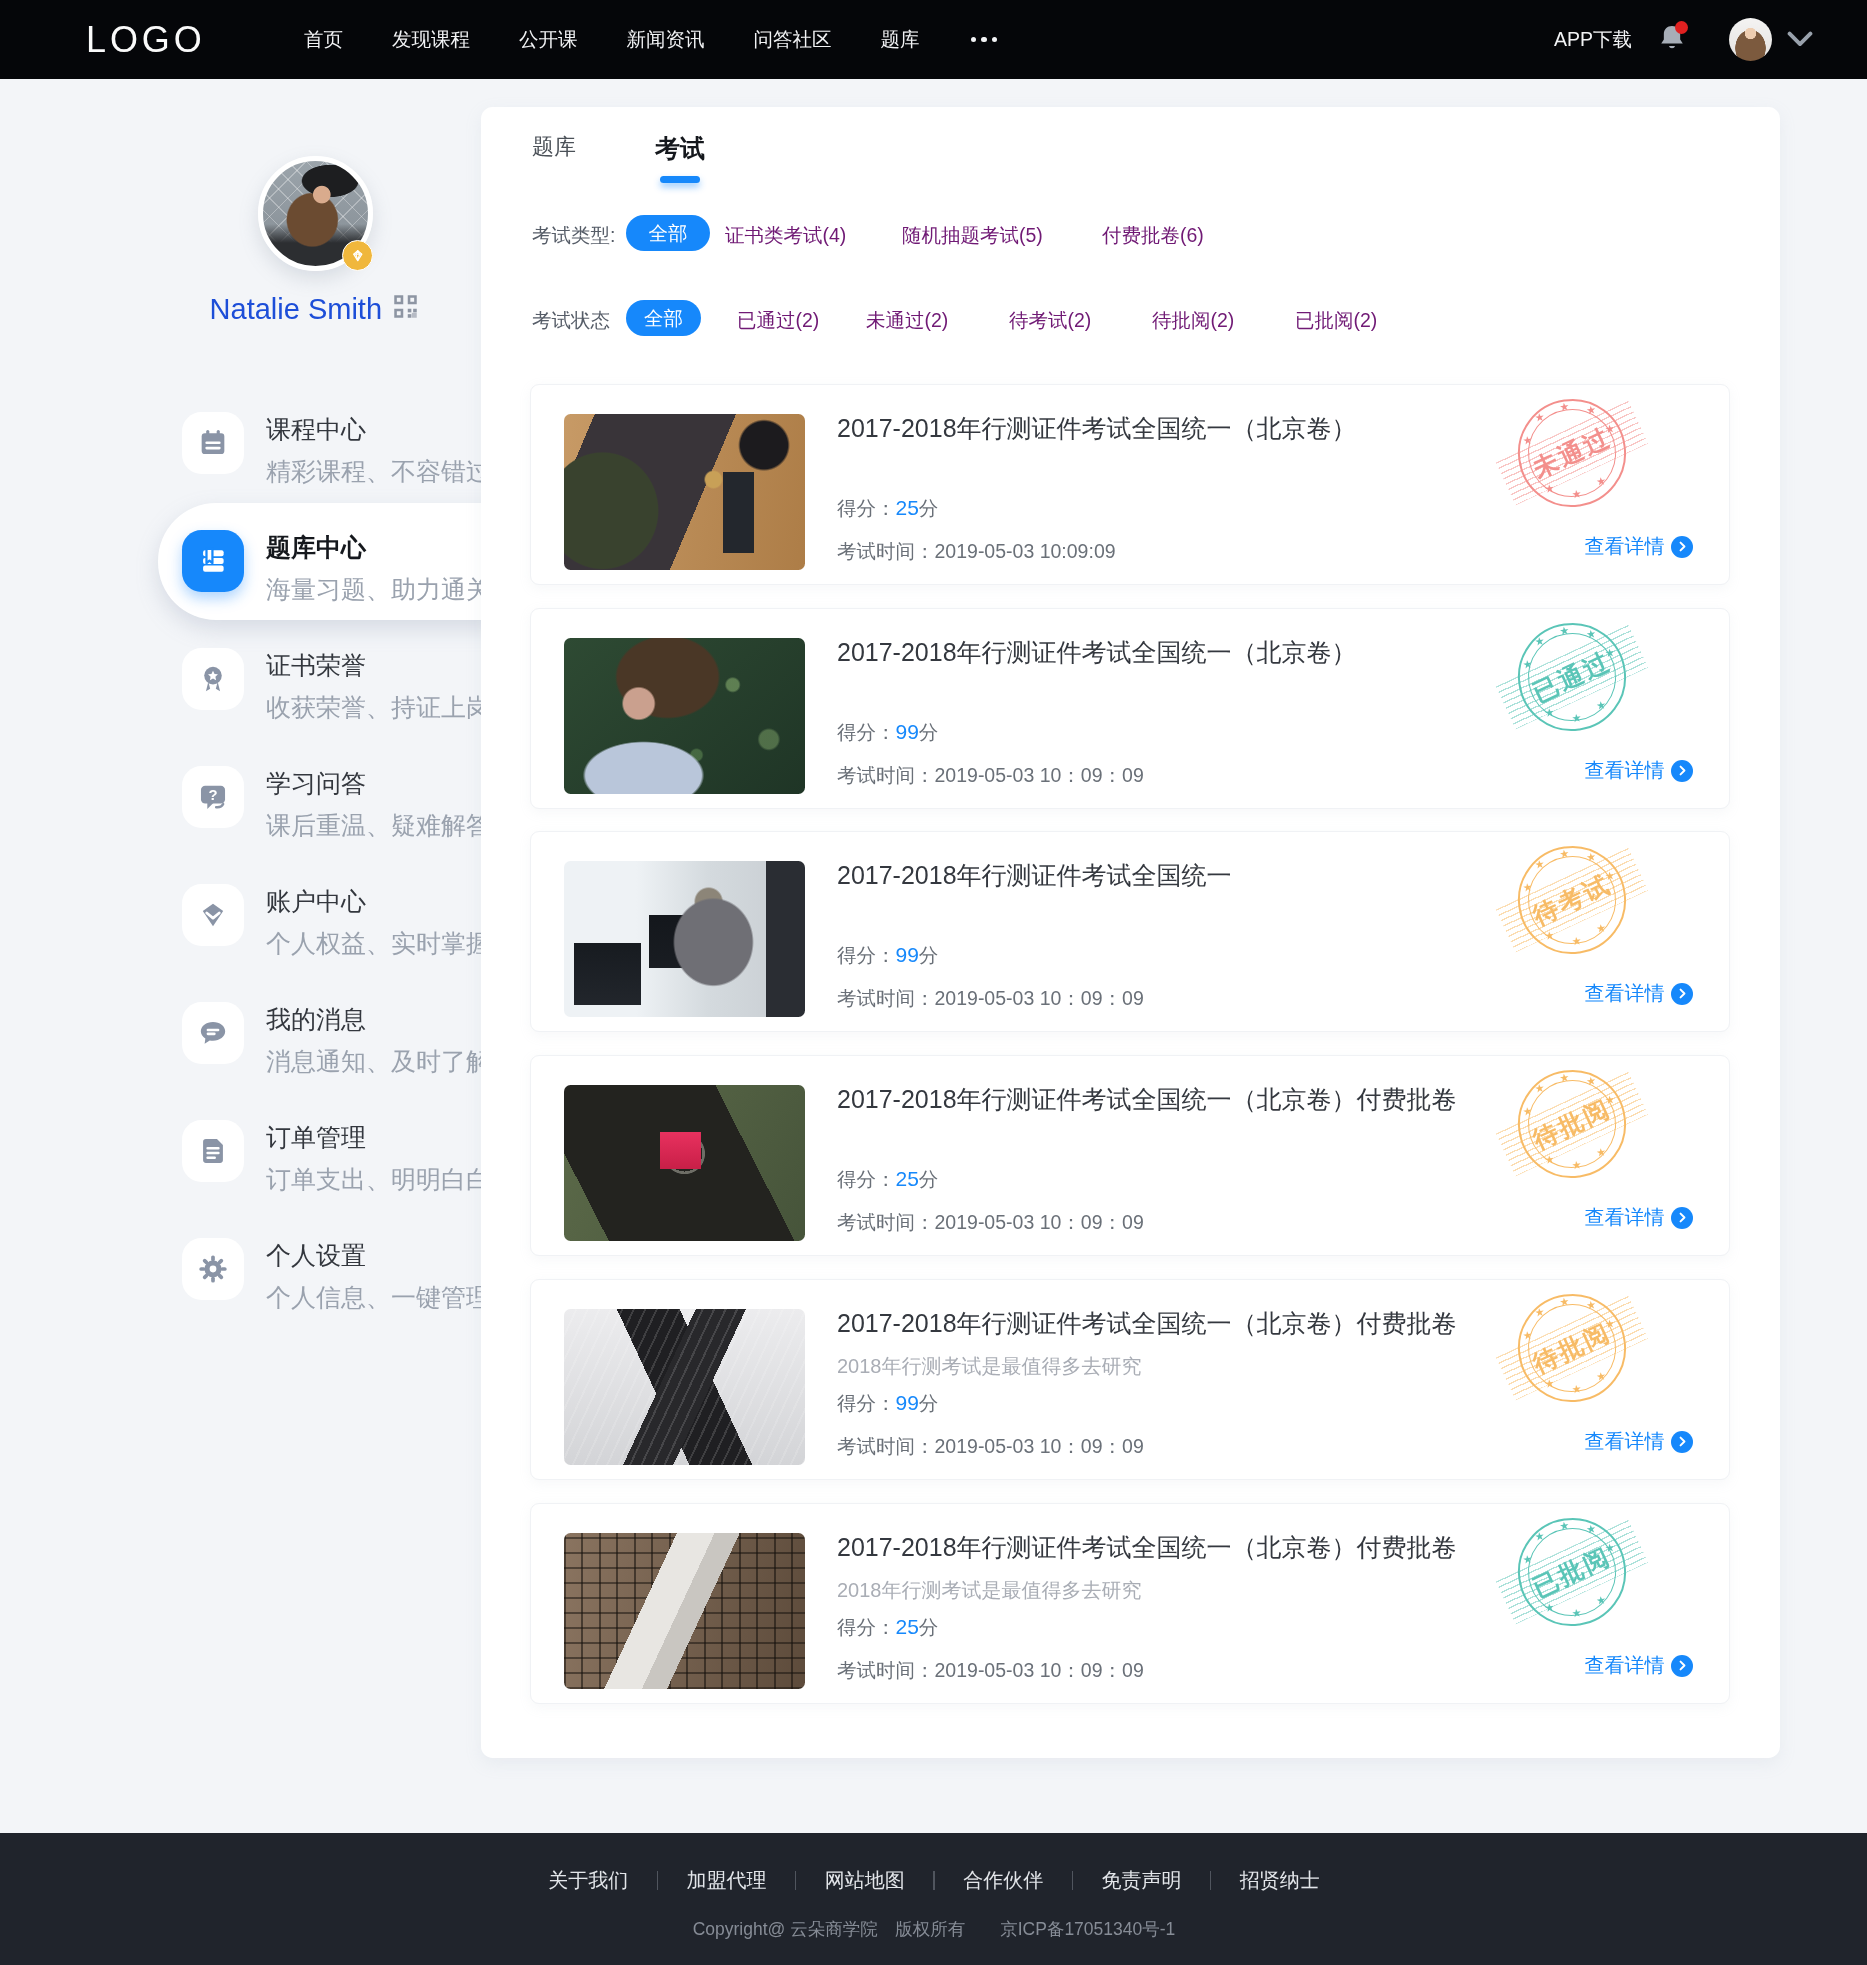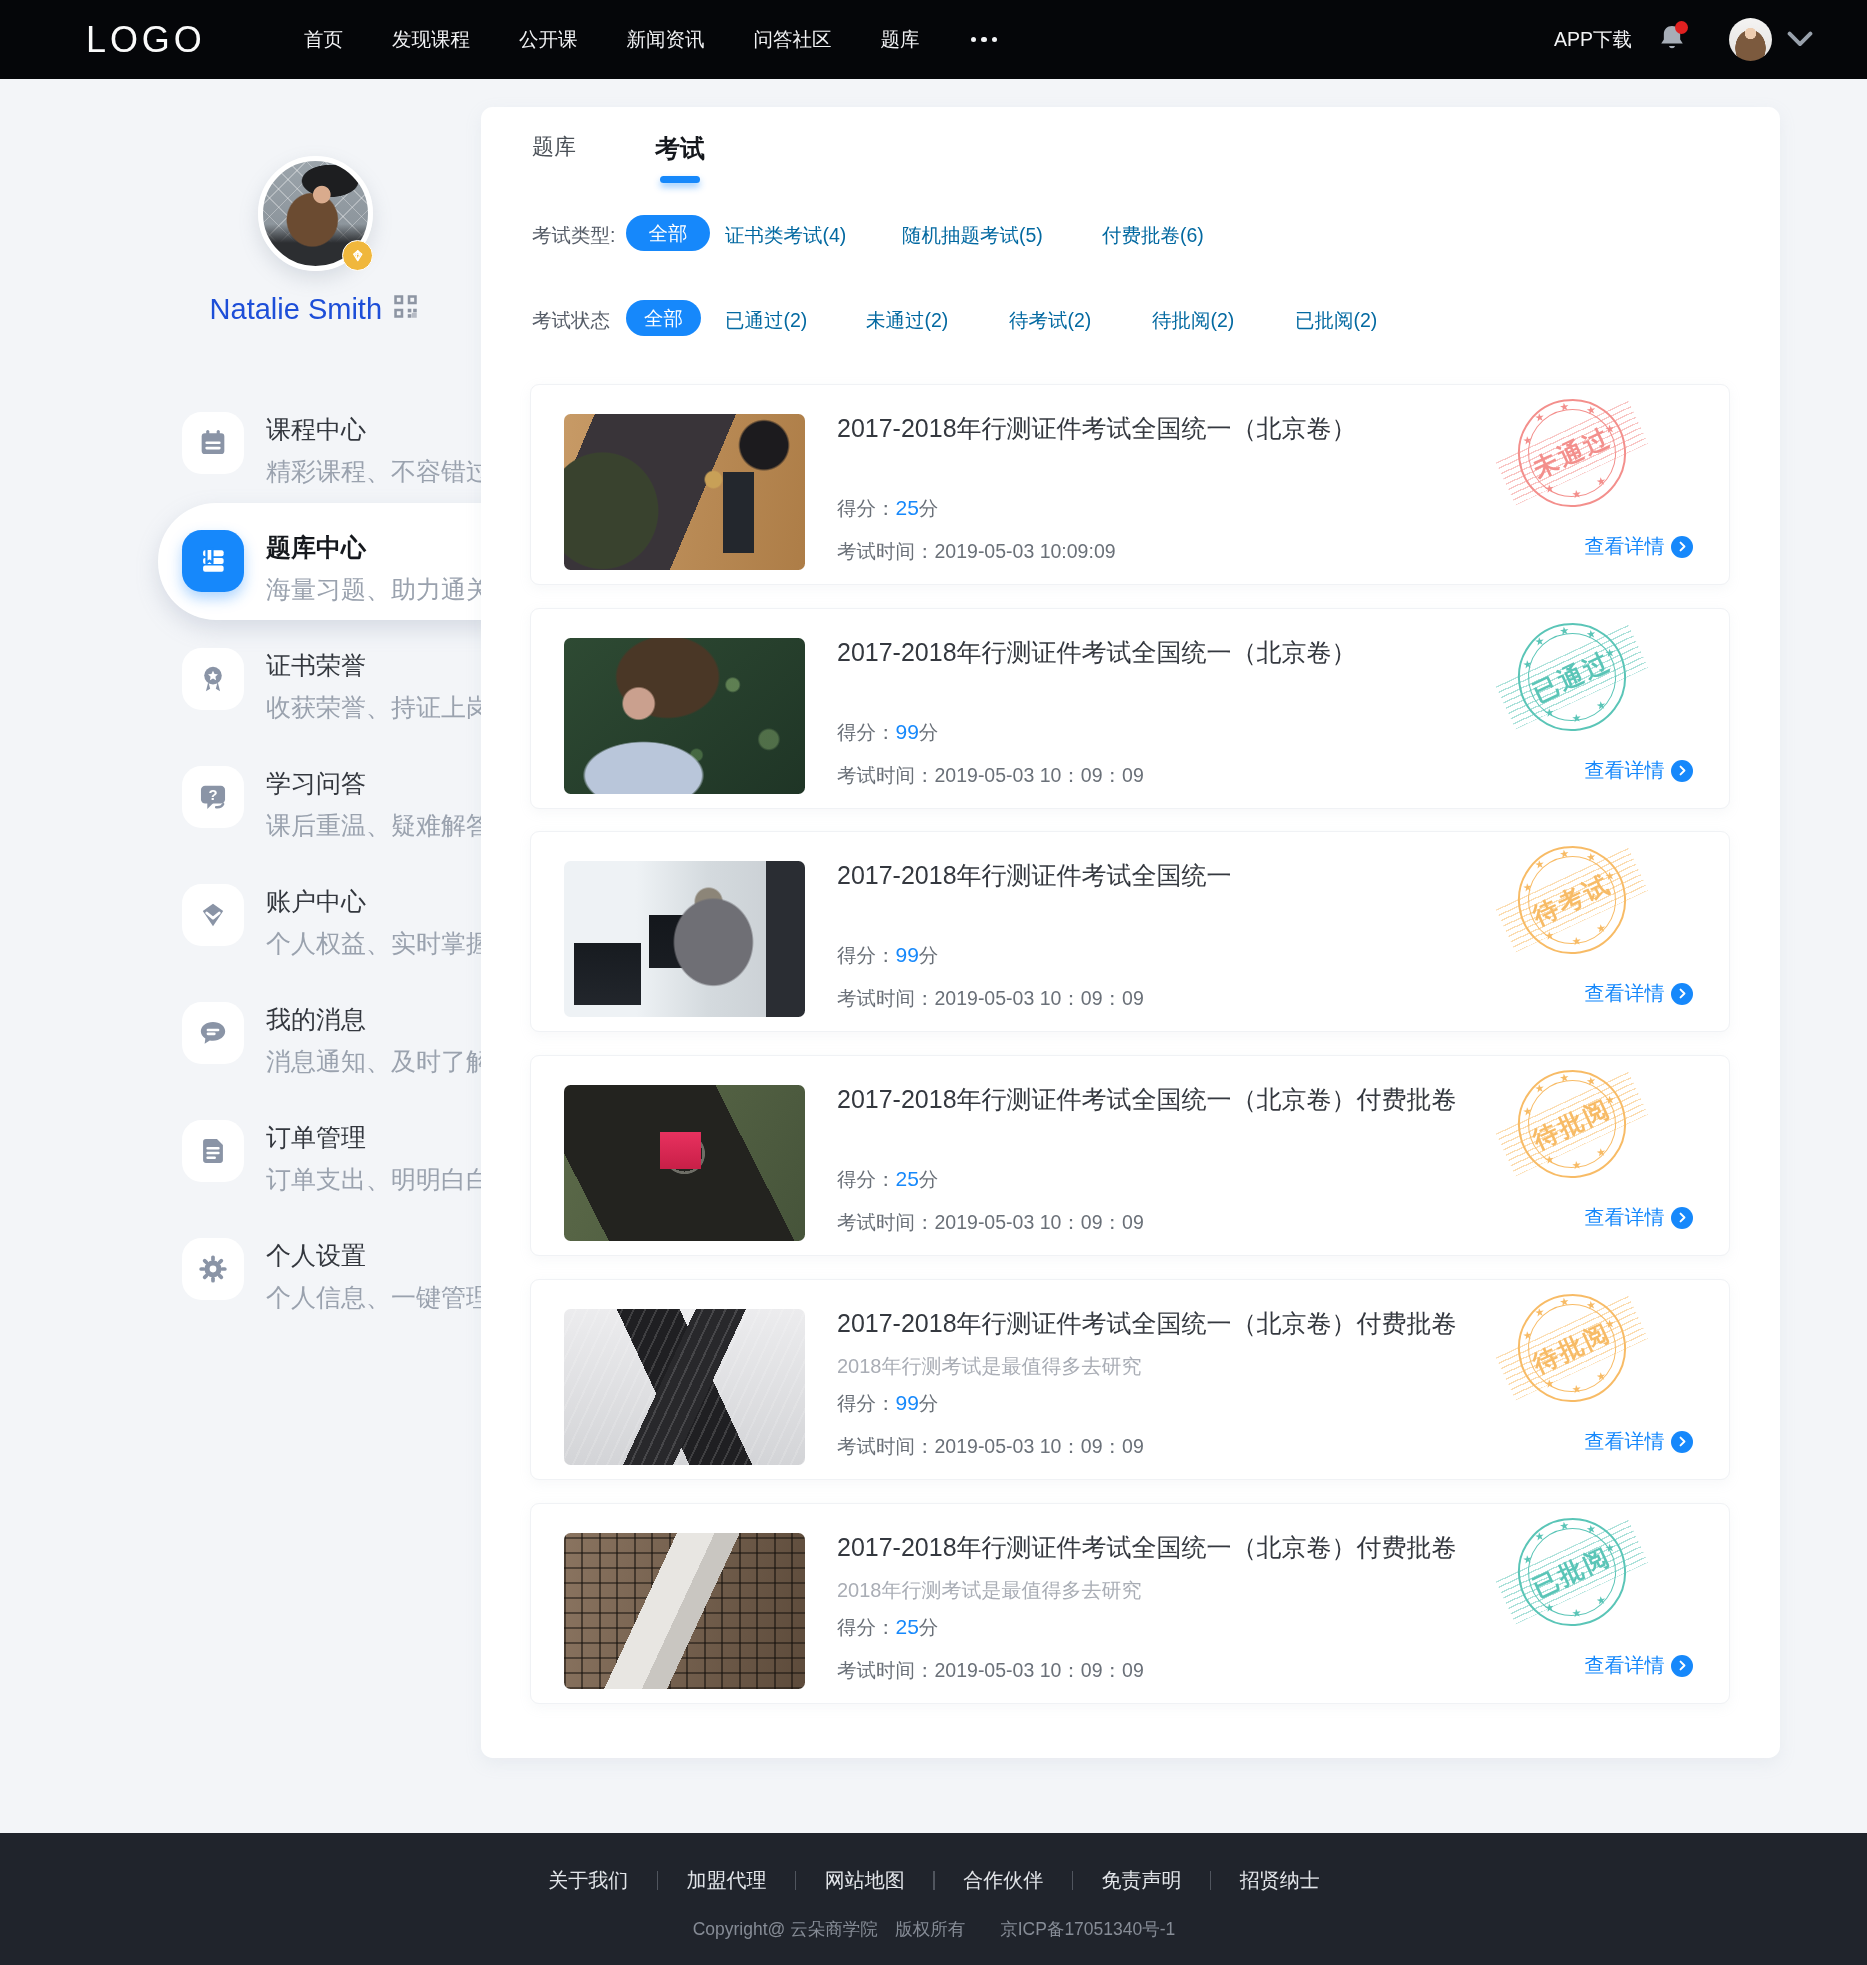--- a/index.html
+++ b/index.html
@@ -59,21 +59,21 @@
   .panel{position:absolute;left:481px;top:107px;width:1299px;height:1651px;background:#fff;
     border-radius:11.7px;box-shadow:0 5.2px 17px rgba(160,170,190,.12);}
   .tab{position:absolute;top:25px;font-size:22px;color:#4b5158;cursor:pointer;}
   .tab.t1{left:51px;}
   .tab.t2{left:174px;font-size:25px;color:#15181d;font-weight:bold;}
   .tab-underline{position:absolute;left:179px;top:69px;width:40px;height:7.1px;border-radius:3.9px;
     background:#1688fb;box-shadow:0 3.9px 7.8px rgba(22,136,251,.45);}
 
   .filter-row{position:absolute;left:0;width:100%;height:36px;}
   .filter-label{position:absolute;left:51px;top:6.5px;font-size:19.5px;color:#565d68;}
-  .f-opt{position:absolute;top:6.5px;font-size:19.5px;color:#0369a1;cursor:pointer;white-space:nowrap;}
+  .f-opt{position:absolute;top:6.5px;font-size:19.5px;color:#701a75;cursor:pointer;white-space:nowrap;}
   .f-pill{position:absolute;top:0;height:36px;border-radius:18px;background:#1688fb;color:#fff;
     font-size:19.5px;display:flex;align-items:center;justify-content:center;cursor:pointer;}
 
   
   .card{position:absolute;left:49px;width:1200px;height:201px;background:#fff;border:0.6px solid #f0f2f5;
     border-radius:9px;box-shadow:0 3.9px 11.7px rgba(178,186,200,.10);}
   .photo{position:absolute;left:33px;top:29px;width:241px;height:156px;border-radius:6.5px;overflow:hidden;}
   .photo[data-photo="desk"]{background:
       radial-gradient(circle at 83% 20%, #1c1b1e 0 10%, rgba(0,0,0,0) 11%),
       radial-gradient(circle at 62% 42%, #c8a057 0 4.5%, rgba(0,0,0,0) 5.5%),
@@ -344,21 +344,21 @@
       <span class="filter-label">考试类型:</span>
       <span class="f-pill" style="left:145px;width:84px;">全部</span>
       <span class="f-opt" style="left:244px;">证书类考试(4)</span>
       <span class="f-opt" style="left:421px;">随机抽题考试(5)</span>
       <span class="f-opt" style="left:621px;">付费批卷(6)</span>
     </div>
 
     <div class="filter-row" style="top:193px;">
       <span class="filter-label">考试状态</span>
       <span class="f-pill" style="left:145px;width:75px;">全部</span>
-      <span class="f-opt" style="left:244px;">已通过(2)</span>
+      <span class="f-opt" style="left:256px;">已通过(2)</span>
       <span class="f-opt" style="left:385px;">未通过(2)</span>
       <span class="f-opt" style="left:528px;">待考试(2)</span>
       <span class="f-opt" style="left:671px;">待批阅(2)</span>
       <span class="f-opt" style="left:814px;">已批阅(2)</span>
     </div>
 
     <div class="card" style="top:277px;">
       <div class="photo" data-photo="desk"></div>
       <div class="card-title">2017-2018年行测证件考试全国统一（北京卷）</div>
       <div class="score-row"><span>得分：</span><span class="score-val">25</span><span>分</span></div>

